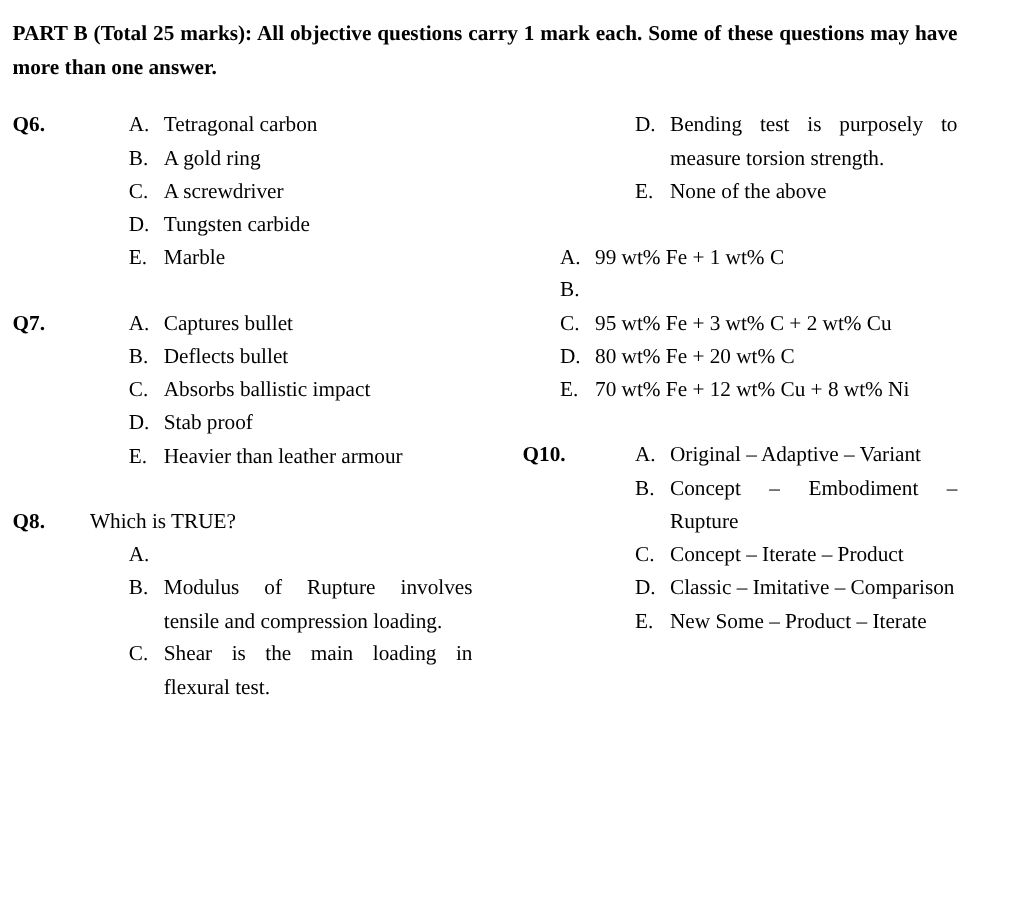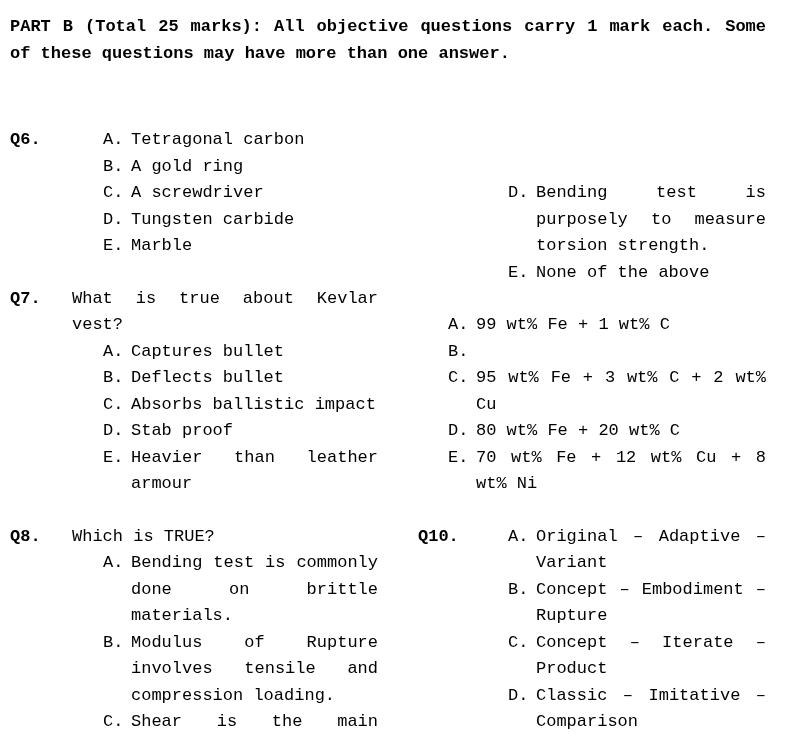--- a/index.html
+++ b/index.html
@@ -14,30 +14,28 @@
     font-family: "Liberation Serif", serif;
     font-size: 17px;
     line-height: 26.5px;
     color: #000000;
     overflow: hidden;
   }
   .page {
     width: 808px;
     height: 700px;
     padding: 14px 42px 0 10px;
-    font-family: Liberation Mono, monospace;
   }
   .header {
     font-weight: bold;
     text-align: justify;
   }
   .columns {
     display: flex;
-    margin-top: 60px;
-    align-items: flex-end;
+    margin-top: 20px;
   }
   .col-left {
     width: 368px;
     flex-shrink: 0;
   }
   .col-right {
     width: 348px;
     flex-shrink: 0;
     margin-left: 40px;
   }
@@ -102,21 +100,20 @@
           <div class="option">
             <span class="olabel">E.</span>
             <span class="otext">Marble</span>
           </div>
         </div>
       </div>
 
       <div class="question">
         <div class="qnum">Q7.</div>
         <div class="qbody">
-          <div class="qtext">What is true about Kevlar vest?</div>
           <div class="option">
             <span class="olabel">A.</span>
             <span class="otext">Captures bullet</span>
           </div>
           <div class="option">
             <span class="olabel">B.</span>
             <span class="otext">Deflects bullet</span>
           </div>
           <div class="option">
             <span class="olabel">C.</span>
@@ -132,21 +129,20 @@
           </div>
         </div>
       </div>
 
       <div class="question">
         <div class="qnum">Q8.</div>
         <div class="qbody">
           <div class="qtext">Which is TRUE?</div>
           <div class="option">
             <span class="olabel">A.</span>
-            <span class="otext">Bending test is commonly done on brittle materials.</span>
           </div>
           <div class="option">
             <span class="olabel">B.</span>
             <span class="otext">Modulus of Rupture involves tensile and compression loading.</span>
           </div>
           <div class="option">
             <span class="olabel">C.</span>
             <span class="otext">Shear is the main loading in flexural test.</span>
           </div>
         </div>

